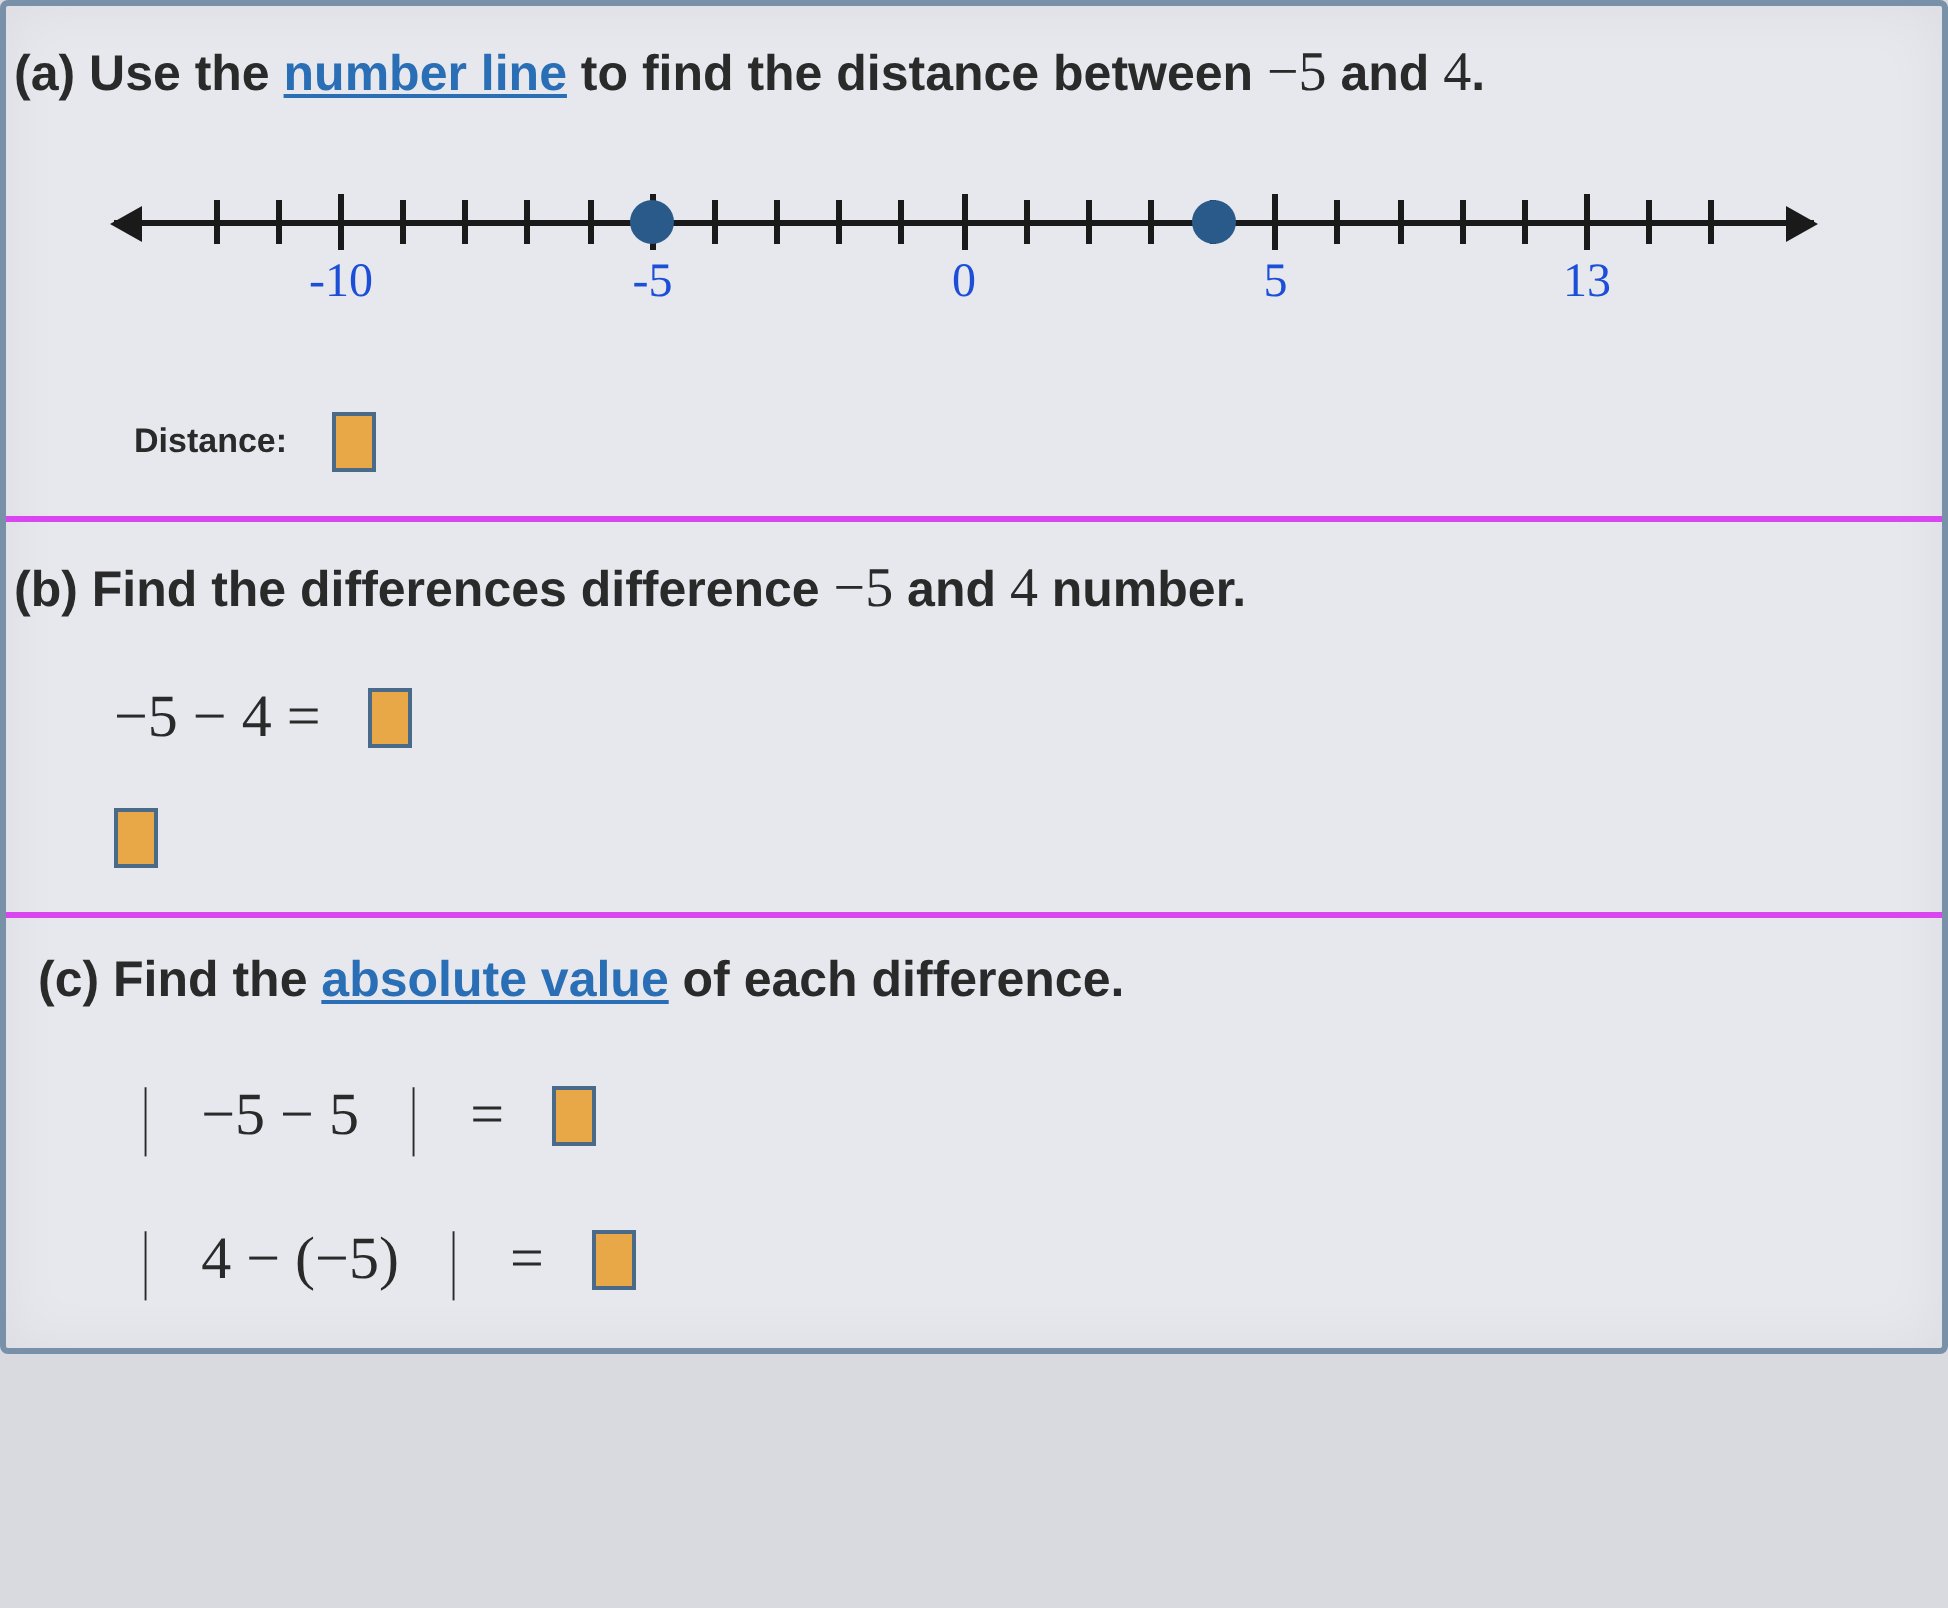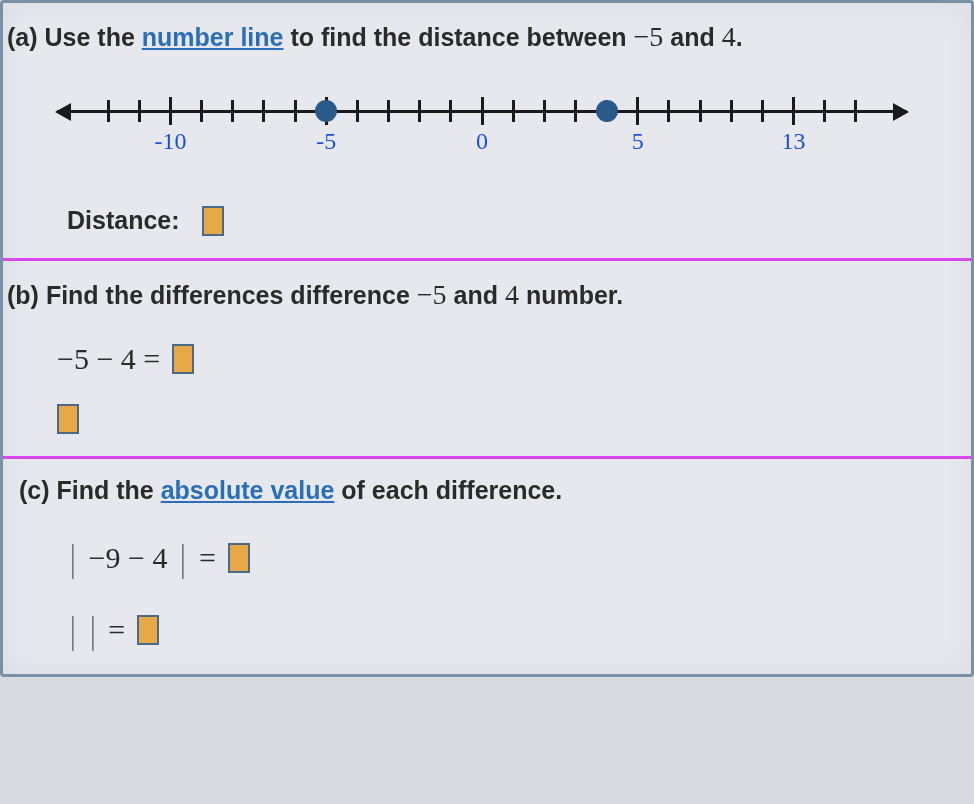--- a/index.html
+++ b/index.html
@@ -111,42 +111,43 @@
       position: absolute;
       width: 22px;
       height: 22px;
       background: #2a5a8a;
       border-radius: 50%;
       top: 4px;
       transform: translateX(-50%);
     }
     .distance-row {
       margin: 20px 0 0 60px;
-      font-size: 25px;
+      font-size: 17px;
       font-weight: bold;
       color: #2a2a2a;
       display: flex;
+      align-items: center;
       gap: 22px;
     }
     .answer-box {
       display: inline-block;
       width: 22px;
       height: 30px;
       background: #e8a848;
       border: 2px solid #4a6a8a;
       vertical-align: middle;
     }
     .equation-row {
       margin: 20px 0 0 50px;
       font-family: 'Times New Roman', serif;
       font-size: 30px;
       color: #2a2a2a;
       display: flex;
       align-items: center;
-      gap: 12px;
+      gap: 24px;
     }
     .equation-row.spaced {
       margin-top: 28px;
     }
     .abs-bar {
       font-family: 'Times New Roman', serif;
       font-size: 38px;
       color: #2a2a2a;
       font-weight: 300;
       transform: scaleX(0.5);
@@ -227,27 +228,28 @@
   </div>
 
   <div class="section">
     <div class="question-text">
       <span>(c)</span>
       <span>Find the </span><span class="link-style">absolute value</span><span> of each difference.</span>
     </div>
 
     <div class="equation-row spaced">
       <span class="abs-bar">|</span>
-        <span>−9 − 4</span>
+        <span>−5 − 5</span>
         <span class="abs-bar">|</span>
       <span>=</span>
       <span class="answer-box"></span>
     </div>
 
     <div class="equation-row spaced">
       <span class="abs-bar">|</span>
+        <span>4 − (−5)</span>
         <span class="abs-bar">|</span>
       <span>=</span>
       <span class="answer-box"></span>
     </div>
   </div>
 
 </div>
 
 </body></html>

